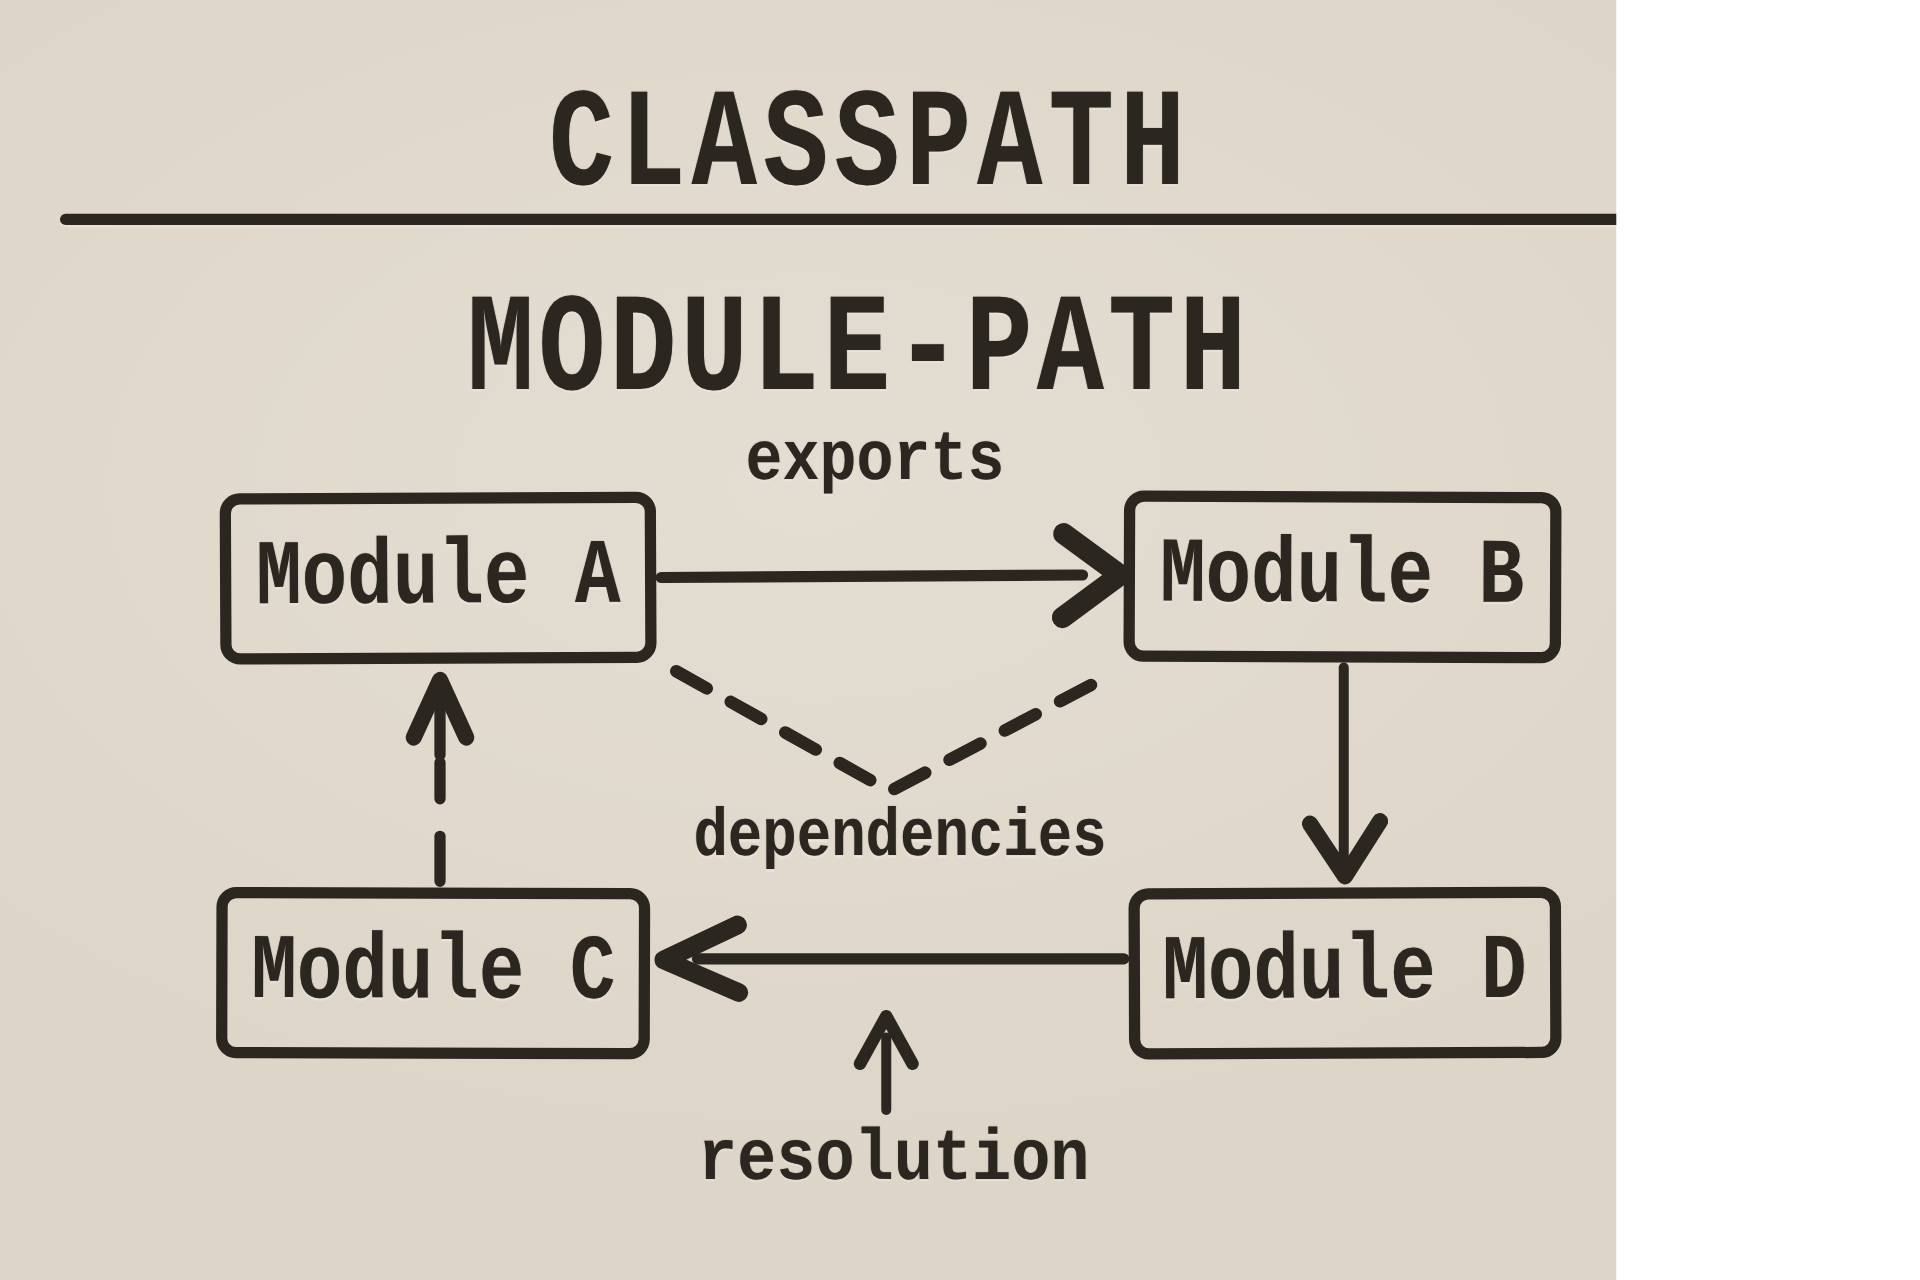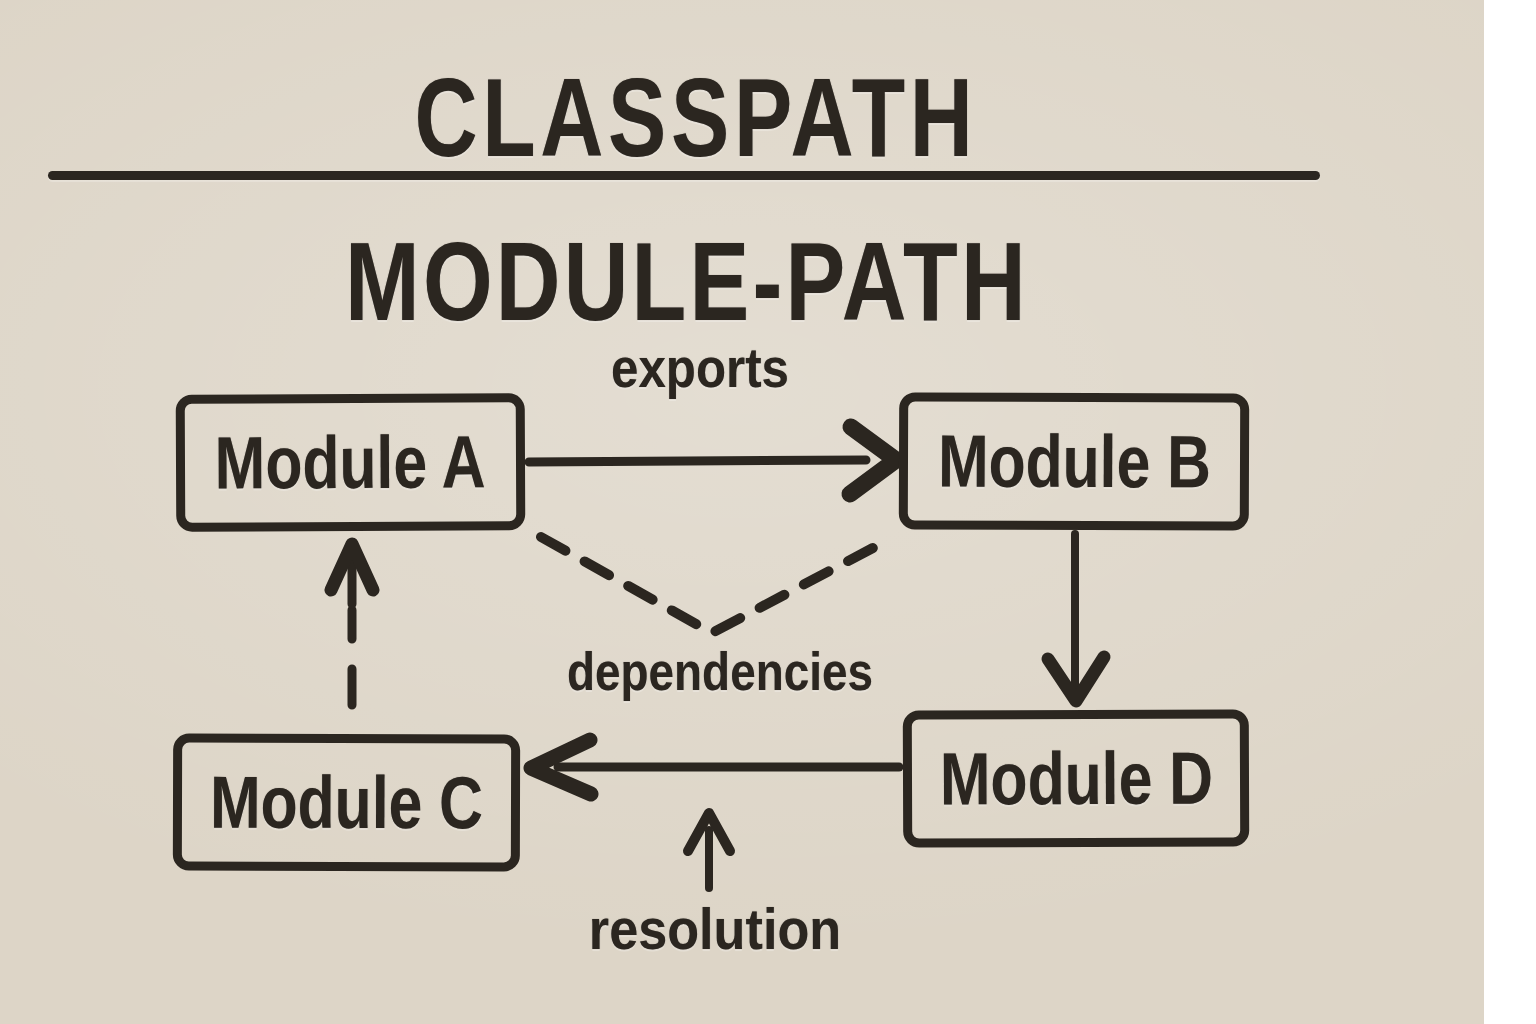--- a/index.html
+++ b/index.html
@@ -1,21 +1,21 @@
 <!DOCTYPE html>
 <html><head>
 <meta charset="utf-8">
 <style>
   html, body { margin: 0; padding: 0; }
   .canvas {
     position: relative;
-    width: 1484px;
+    width: 1293px;
     height: 1024px;
     overflow: hidden;
-    font-family: Liberation Sans, sans-serif;
+    font-family: Liberation Mono, monospace;
     background:
       radial-gradient(ellipse 120% 90% at 50% 38%, rgba(255,255,255,0.20), rgba(255,255,255,0) 62%),
       radial-gradient(ellipse 140% 120% at 50% 50%, rgba(0,0,0,0) 65%, rgba(90,78,58,0.14) 100%),
       var(--paper, #ddd5c7);
     color: var(--ink, #2b2620);
   }
   .ink-text {
     position: absolute;
     color: var(--ink, #2b2620);
     font-weight: bold;
@@ -56,21 +56,21 @@
     font-size: 74px;
     font-weight: bold;
     line-height: 1;
     color: var(--ink, #2b2620);
     transform: scaleX(0.82);
     white-space: nowrap;
     text-shadow: 0 2px 1px rgba(255,255,255,0.30), 0 0 1px rgba(43,38,32,0.55);
   }
   .box-a { left: 176px; top: 394px; width: 349px; height: 137px; transform: rotate(-0.25deg); }
   .box-b { left: 899px; top: 393px; width: 350px; height: 137px; transform: rotate(0.2deg); }
-  .box-c { left: 173px; top: 710px; width: 347px; height: 137px; transform: rotate(0.15deg); margin-top: 24px; }
+  .box-c { left: 173px; top: 710px; width: 347px; height: 137px; transform: rotate(0.15deg); }
   .box-d { left: 903px; top: 710px; width: 346px; height: 137px; transform: rotate(-0.2deg); }
   .label-exports    { left: 500px; width: 400px; top: 340px; font-size: 56px; transform: scaleX(0.88); }
   .label-deps       { left: 520px; width: 400px; top: 644px; font-size: 54px; transform: scaleX(0.85); }
   .label-resolution { left: 515px; width: 400px; top: 900px; font-size: 58px; transform: scaleX(0.90); }
   .arrow-layer {
     position: absolute;
     inset: 0;
     width: 1536px;
     height: 1024px;
   }

